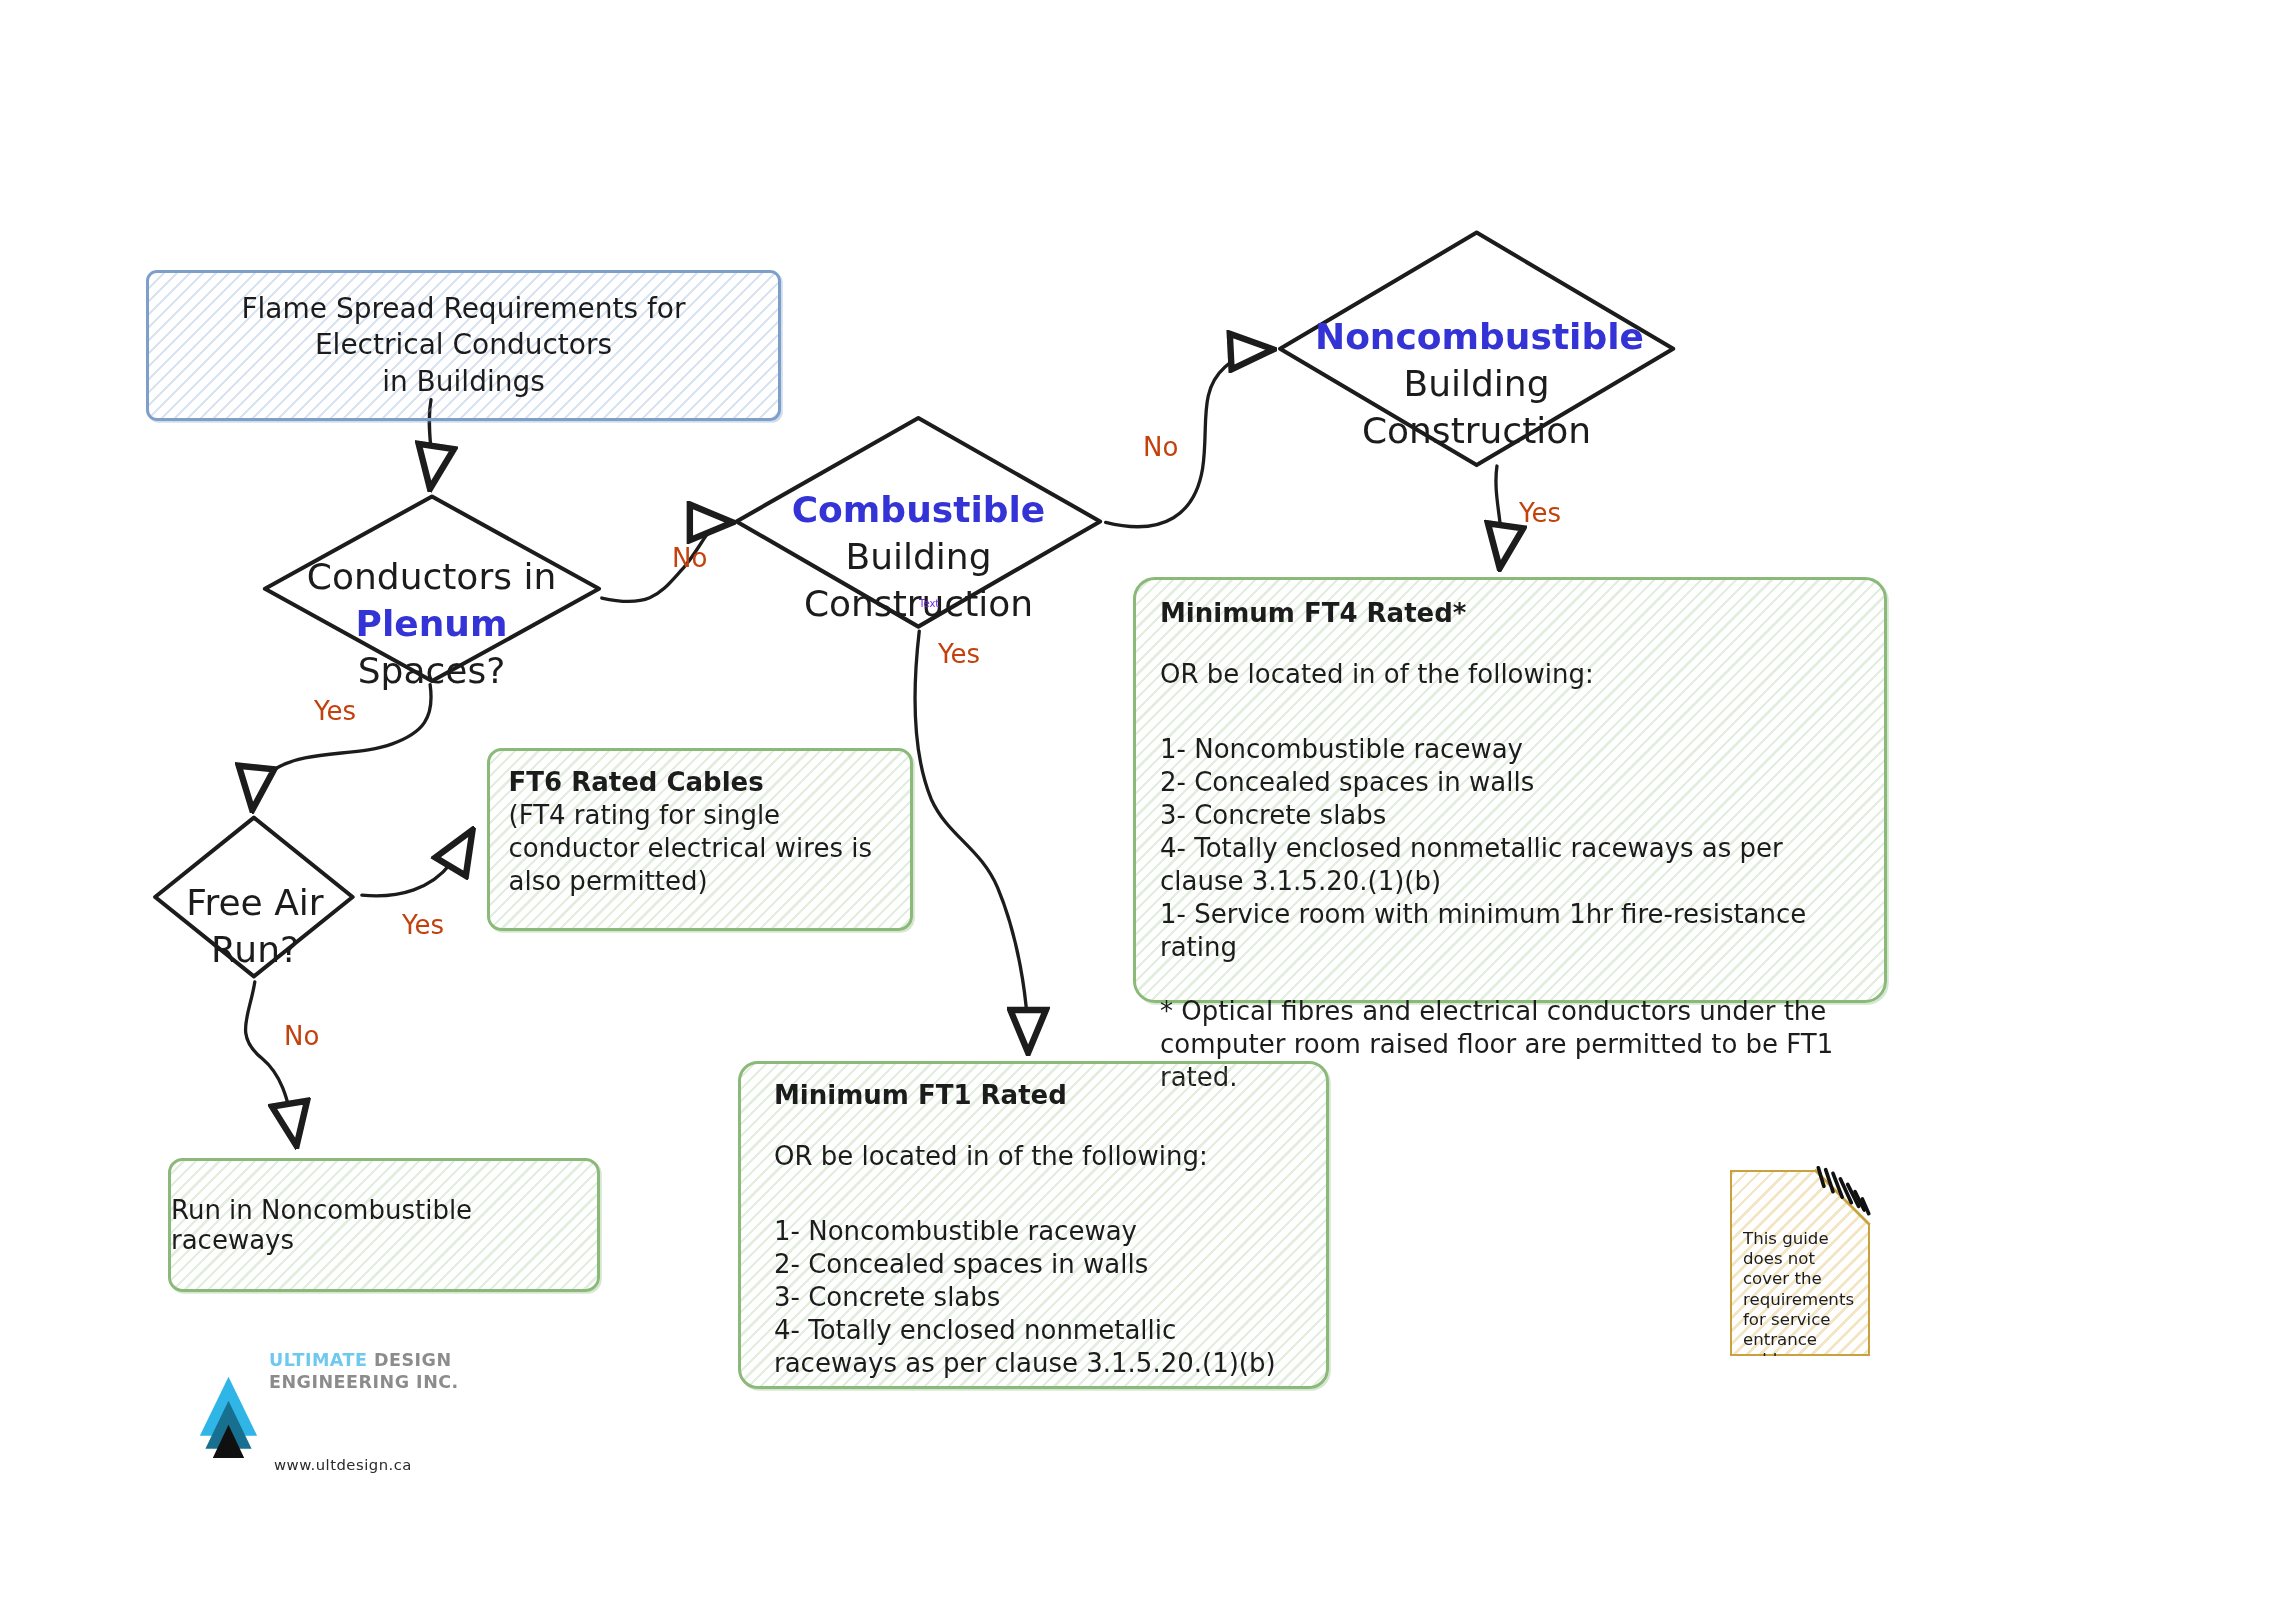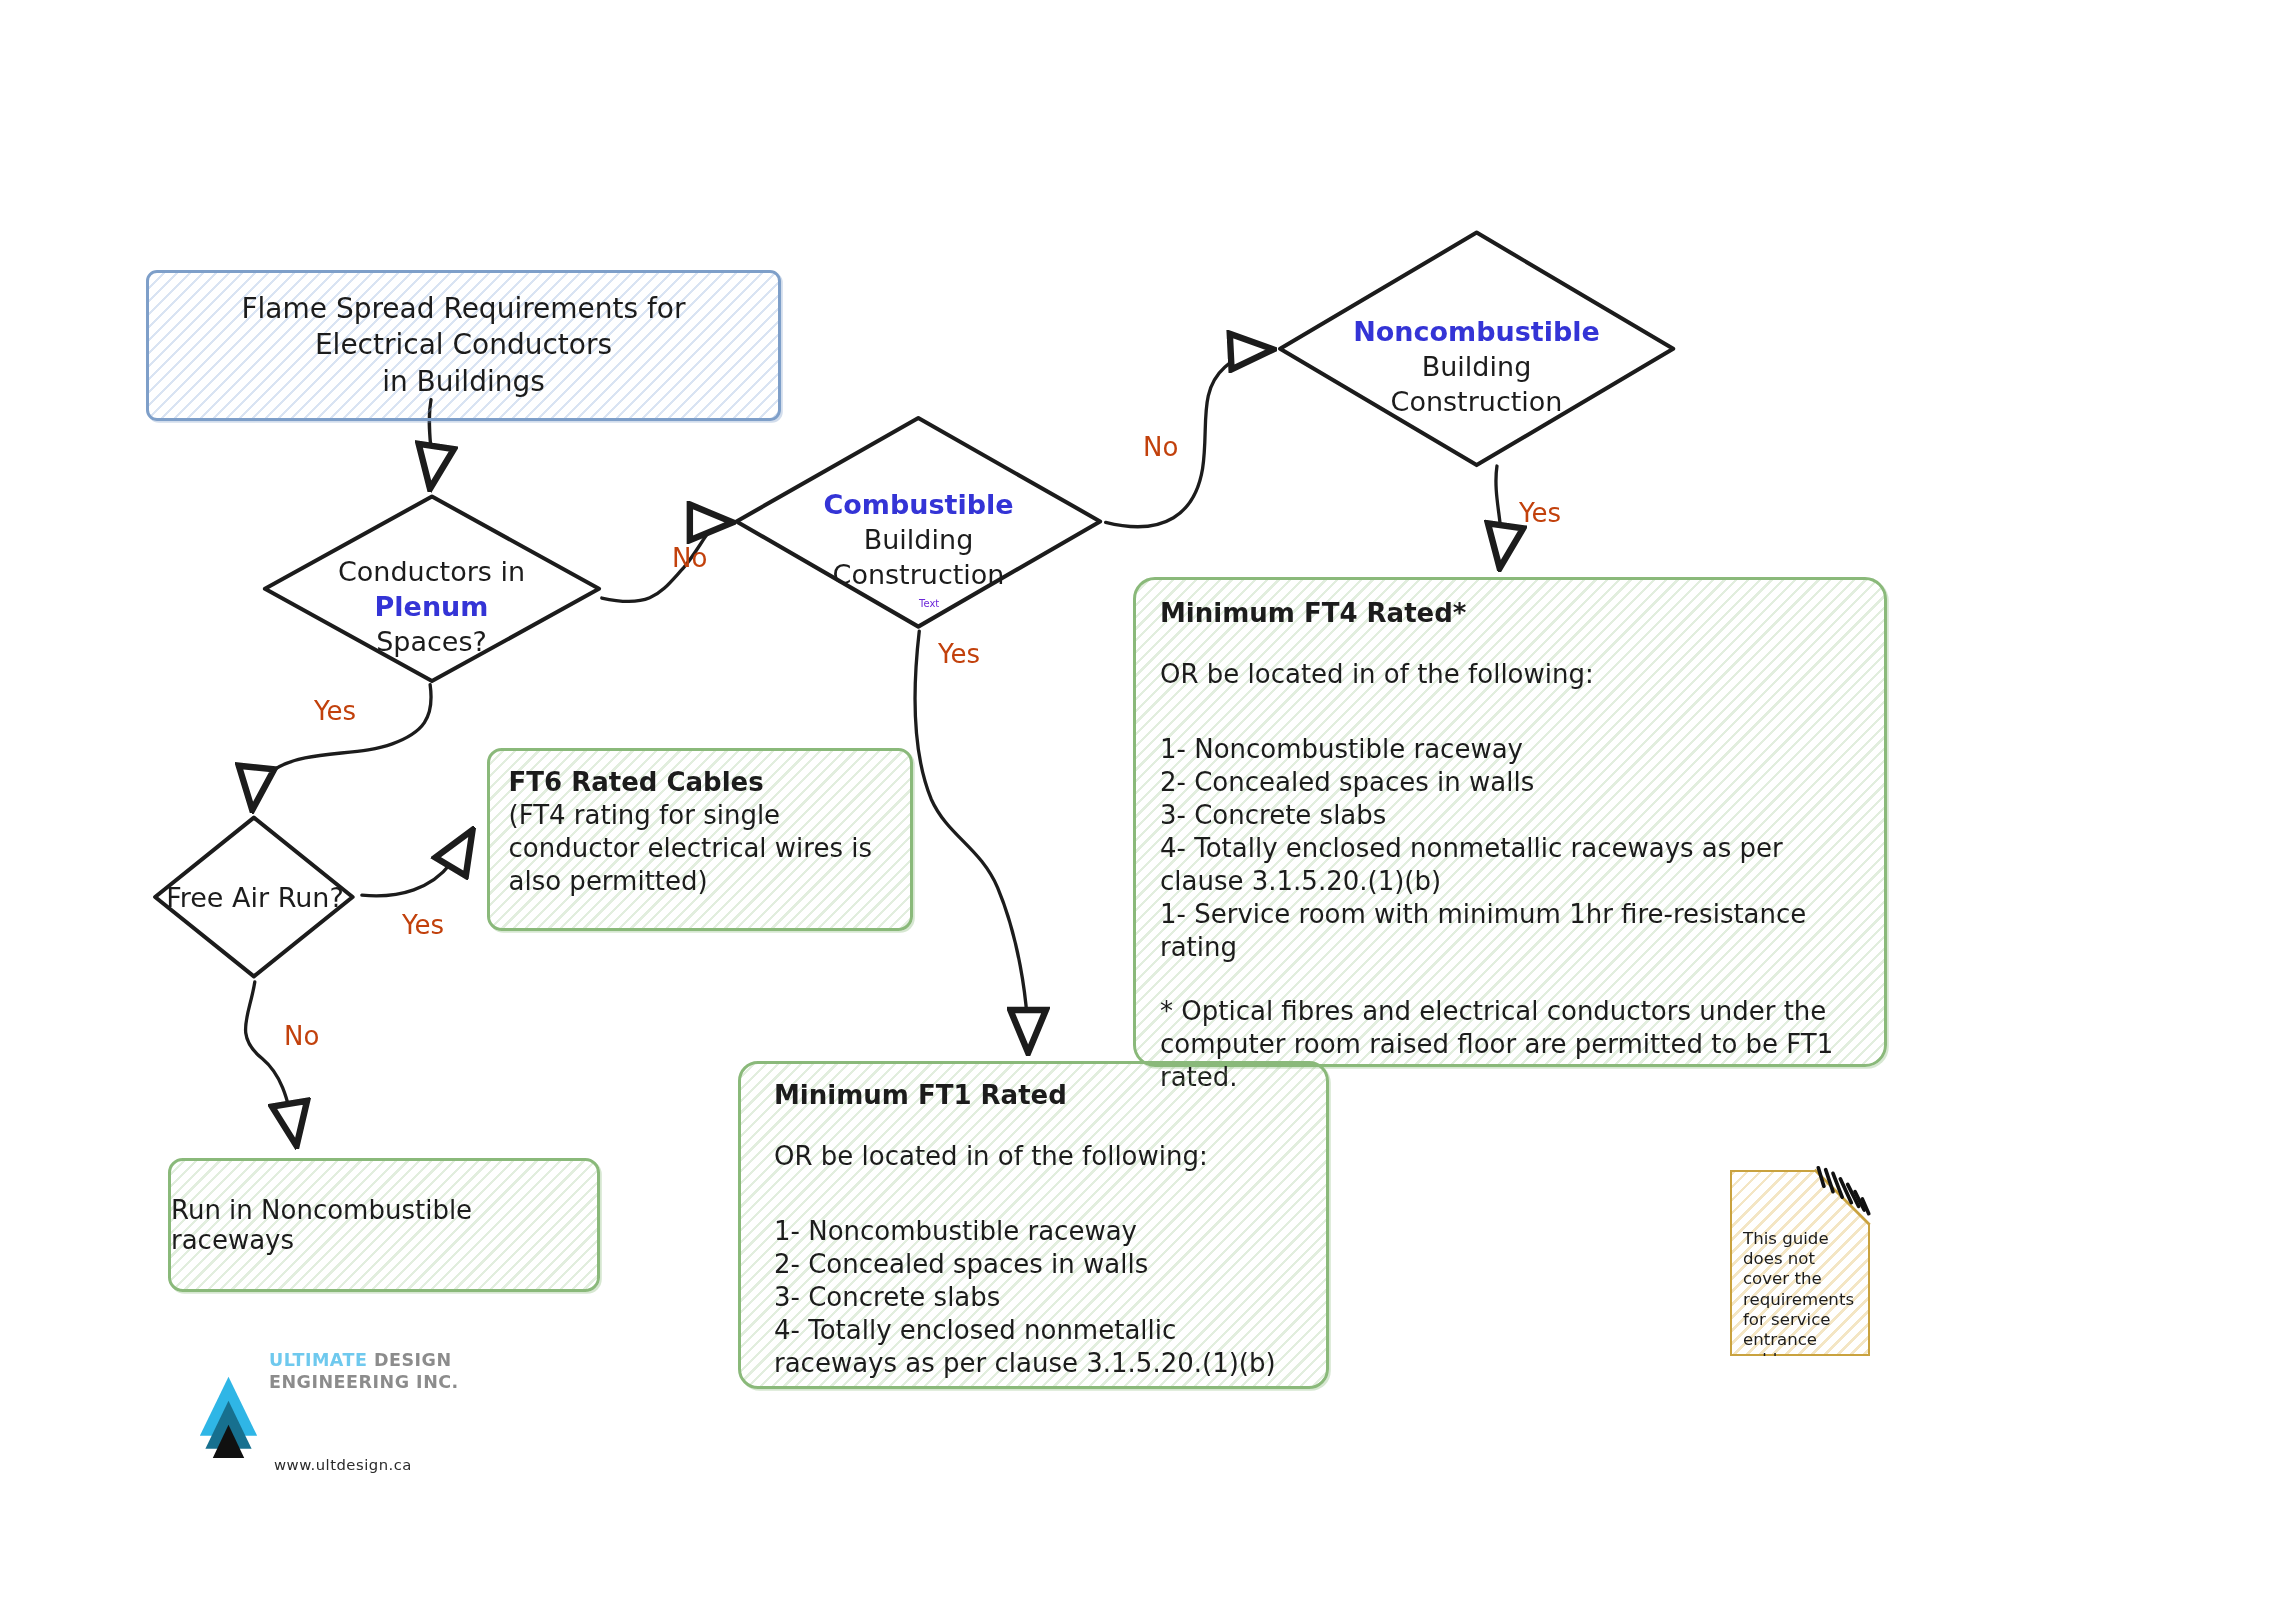--- a/index.html
+++ b/index.html
@@ -14,21 +14,21 @@
     background:repeating-linear-gradient(135deg, rgba(130,165,215,0.30) 0px, rgba(130,165,215,0.30) 2.3px, rgba(255,255,255,0) 2.3px, rgba(255,255,255,0) 9.2px);
     box-shadow:1.8px 1.8px 0 rgba(126,159,201,0.35);
   }
   .hatch-green{
     border:3.7px solid #8ab97a;border-radius:18.5px;
     background:repeating-linear-gradient(135deg, rgba(134,184,118,0.24) 0px, rgba(134,184,118,0.24) 2.3px, rgba(255,255,255,0) 2.3px, rgba(255,255,255,0) 8.3px);
     box-shadow:1.8px 1.8px 0 rgba(138,185,122,0.35);
   }
   .title-box{display:flex;align-items:center;justify-content:center;text-align:center;
     font-size:28px;line-height:1.3;font-weight:500;}
-  .dlabel{position:absolute;text-align:center;font-size:27px;line-height:1.3;}
+  .dlabel{position:absolute;text-align:center;font-size:36px;line-height:1.3;}
   .kw{color:#3434d6;font-weight:700;}
   .edge-label{position:absolute;font-size:26px;color:#c2410c;}
   .tag-label{position:absolute;font-size:10px;color:#6d28d9;}
   .gbox{font-size:26px;line-height:1.27;}
   .gbox .btitle{font-weight:700;}
   .gbox .intro{margin-top:28px;}
   .gbox .list{margin-top:42px;}
   .gbox .foot{margin-top:31px;}
   .run-box{display:flex;align-items:center;justify-content:center;font-size:26px;}
   .ft6-pad{padding:14.8px 18.5px;margin-top:8px;}
@@ -112,21 +112,21 @@
   <div class="tag-label" style="left:919px;top:598px;">Text</div>
   <div class="edge-label" style="left:1519px;top:498px;">Yes</div>
   <div class="edge-label" style="left:402px;top:910px;">Yes</div>
   <div class="edge-label" style="left:284px;top:1021px;">No</div>
 
   <div class="box hatch-green gbox ft6-pad" style="left:487px;top:740px;width:426px;height:183px;border-radius:14.8px;">
     <div class="btitle">FT6 Rated Cables</div>
     <div>(FT4 rating for single conductor electrical wires is also permitted)</div>
   </div>
 
-  <div class="box hatch-green gbox ft4-pad" style="left:1133px;top:577px;width:754px;height:490px;border-radius:22px;">
+  <div class="box hatch-green gbox ft4-pad" style="left:1133px;top:577px;width:754px;height:426px;border-radius:22px;">
     <div class="btitle">Minimum FT4 Rated*</div>
     <div class="intro">OR be located in of the following:</div>
     <div class="list">
       <div>1- Noncombustible raceway</div>
       <div>2- Concealed spaces in walls</div>
       <div>3- Concrete slabs</div>
       <div>4- Totally enclosed nonmetallic raceways as per clause 3.1.5.20.(1)(b)</div>
       <div>1- Service room with minimum 1hr fire-resistance rating</div>
     </div>
     <div class="foot">* Optical fibres and electrical conductors under the computer room raised floor are permitted to be FT1 rated.</div>

